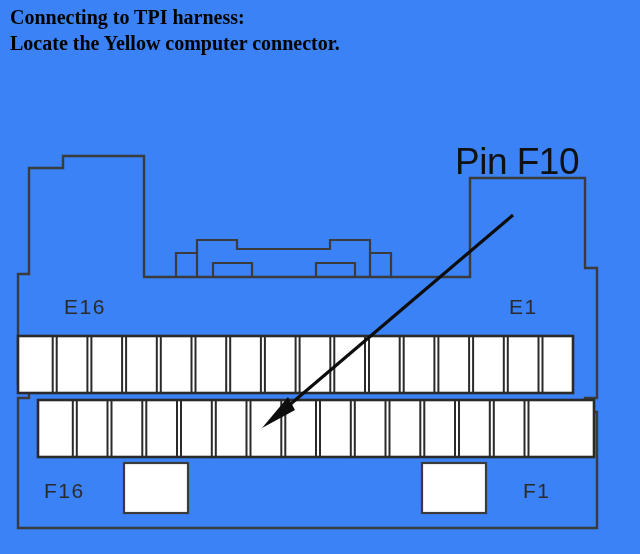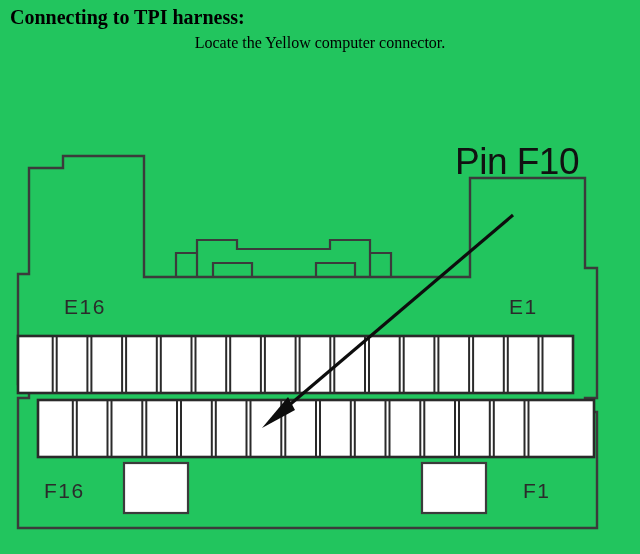--- a/index.html
+++ b/index.html
@@ -11,44 +11,43 @@
     width: 640px;
     height: 554px;
     overflow: hidden;
     font-family: "Liberation Serif", serif;
     color: #000000;
   }
   #page {
     position: relative;
     width: 640px;
     height: 554px;
-    background: #22c55e;
+    background: #3b82f6;
   }
   
   .text-block {
     position: absolute;
     left: 10px;
     top: 4px;
     width: 620px;
   }
   .heading {
     font-family: "Liberation Serif", serif;
     font-size: 20px;
     font-weight: bold;
     line-height: 26px;
     letter-spacing: 0px;
     white-space: nowrap;
   }
   .body-line {
     font-family: "Liberation Serif", serif;
-    font-size: 16px;
-    font-weight: normal;
+    font-size: 20px;
+    font-weight: bold;
     line-height: 26px;
     white-space: nowrap;
-    text-align: center;
   }
   
   #diagram-area {
     position: absolute;
     left: 0;
     top: 108px;
     width: 640px;
     height: 446px;
   }
   #connector-svg {

